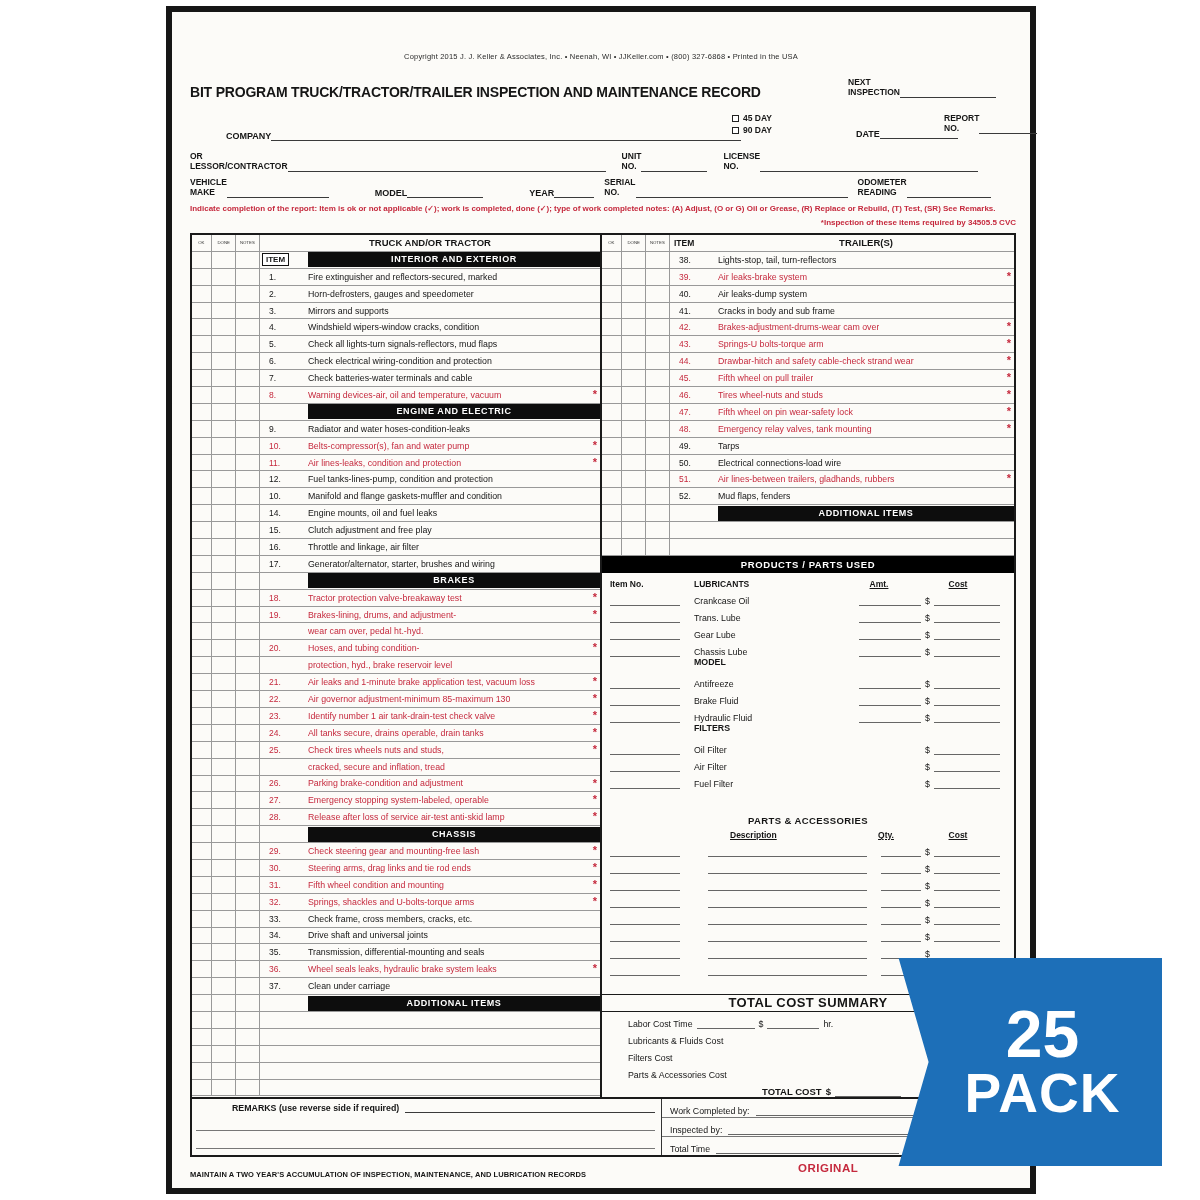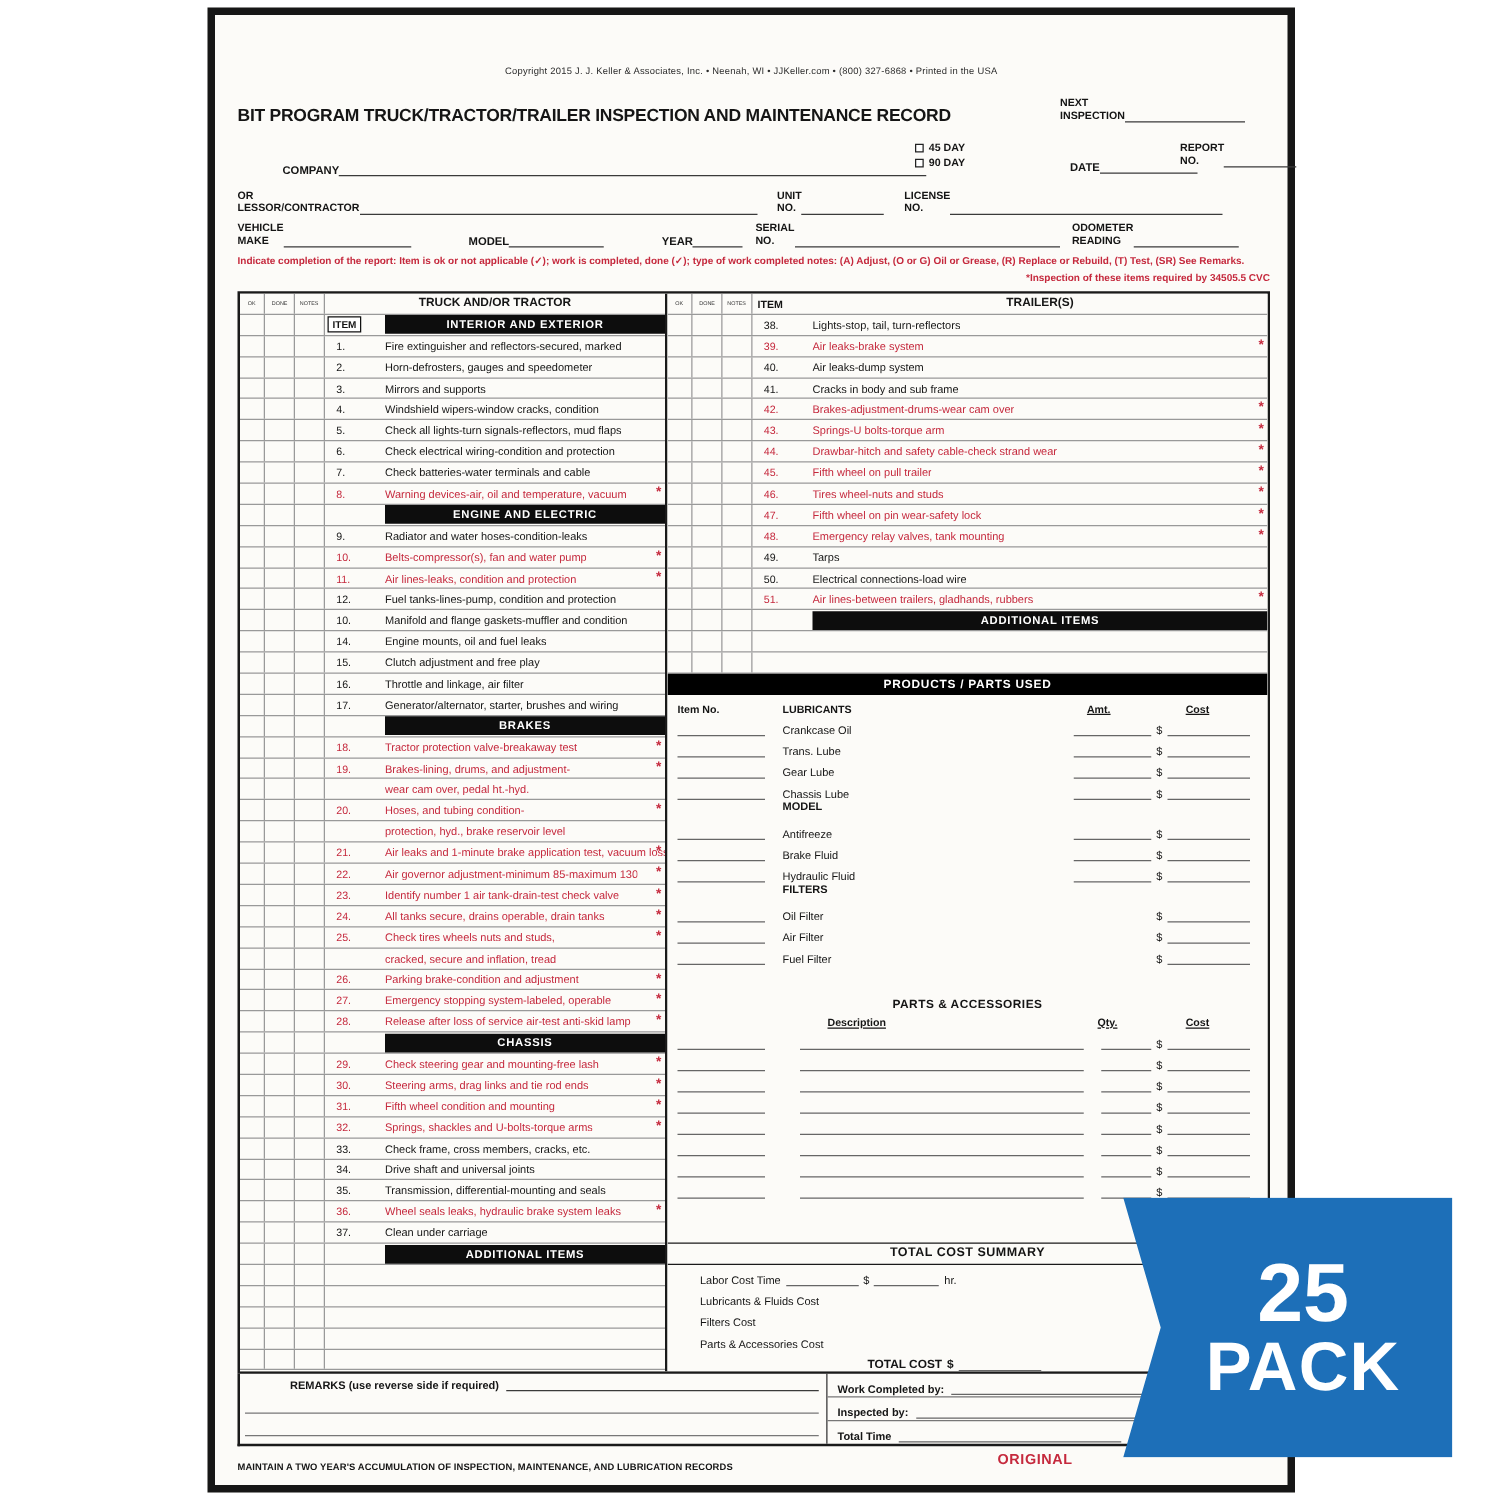--- a/index.html
+++ b/index.html
@@ -31,21 +31,21 @@
   .gap{ display:inline-block; width:10px; }
 
   .instr{ position:absolute; top:192px; left:18px; width:828px; height:27px;
           color:var(--red); font-size:8px; font-weight:bold; line-height:1.35; }
   .instr-note{ position:absolute; right:2px; bottom:2px; }
 
   
   .tables-wrap{ position:absolute; top:221px; left:18px; width:826px; }
   .panels{ display:flex; border:2px solid var(--ink); }
   .panel{ height:862px; overflow:hidden; background:#fcfbf8; }
-  .panel.left{ width:342px; border-right:2px solid var(--ink); }
+  .panel.left{ width:410px; border-right:2px solid var(--ink); }
   .panel.right{ flex:1; display:flex; flex-direction:column; }
 
   .row,.thead{ display:flex; align-items:center; height:16.9px; border-bottom:1px solid var(--hair); }
   .cc{ align-self:stretch; border-right:1px solid var(--hair); }
   .cc.ok{ width:20px; } .cc.done{ width:24px; } .cc.notes{ width:24px; }
   .colhead{ font-size:6px; color:#333; display:flex; align-items:center; justify-content:center; overflow:hidden; }
   .colhead span{ transform:scale(.72); white-space:nowrap; }
   .numcol{ width:48px; align-self:stretch; display:flex; align-items:center; }
   .num{ font-size:8.5px; padding-left:9px; }
   .itembox{ border:1.3px solid #111; font-weight:bold; font-size:8px; line-height:11px;
@@ -84,33 +84,33 @@
   .pa-head{ display:flex; align-items:flex-end; height:14px; padding:0 8px; font-weight:bold; font-size:8.5px; }
   .pa-h-desc{ margin-left:120px; text-decoration:underline; }
   .pa-h-qty{ margin-left:auto; width:48px; text-align:center; text-decoration:underline; }
   .pa-h-cost{ width:96px; text-align:center; text-decoration:underline; }
   .pa-row{ display:flex; align-items:flex-end; height:17px; padding:0 8px; font-size:8.8px; }
   .l.desc{ flex:1; margin:0 14px; }
   .l.qty{ width:40px; }
 
   
   .sum{ margin-top:auto; border-top:1.5px solid var(--ink); }
-  .sum-title{ text-align:center; font-weight:bold; font-size:10px; line-height:16px;
+  .sum-title{ text-align:center; font-weight:bold; font-size:13px; line-height:16px;
               border-bottom:1.5px solid var(--ink); letter-spacing:.4px; }
   .sum-row{ display:flex; align-items:flex-end; height:17px; padding:0 10px 0 26px; font-size:8.8px; }
   .sum-row .right{ margin-left:auto; }
   .sum-total{ display:flex; align-items:flex-end; height:17px; padding:0 10px; font-size:9.5px; font-weight:bold; }
   .sum-total .tl{ margin-left:150px; }
 
   
   .band{ display:flex; height:58px; border:2px solid var(--ink); border-top:none; font-size:8.8px; }
   .band-left{ width:470px; border-right:1.3px solid #333; padding:3px 6px 0 4px; }
   .band-left .fld .lbl{ font-size:8.8px; }
   .wline{ height:18px; border-bottom:1px solid #777; }
-  .band-right{ flex:1; display:flex; flex-direction:column;font-weight:bold; }
+  .band-right{ flex:1; display:flex; flex-direction:column; }
   .br-row{ flex:1; display:flex; align-items:flex-end; padding:0 6px 1px 8px; border-bottom:1px solid #777; }
   .br-row:last-child{ border-bottom:none; }
   .br-row .l{ flex:1; margin-left:6px; }
   .br-row .l.fixed{ flex:0 0 70px; }
   .br-row .hours{ margin-left:10px; }
 
   .sheet-footer{ position:relative; margin-top:6px; height:14px; }
   .maintain{ font-size:7.5px; font-weight:bold; letter-spacing:.1px; }
   .original{ position:absolute; left:608px; top:-1px; color:var(--red); font-weight:bold; font-size:11.5px; letter-spacing:.5px; }
 
@@ -1191,20 +1191,34 @@
 
                 <span class="num">51.</span>
               </span>
               <span class="main">
 
                 <span class="txt">Air lines-between trailers, gladhands, rubbers</span>
                 <span class="star">*</span>
               </span>
             </div>
 
+            <div class="row t-item">
+              <span class="cc ok"></span>
+              <span class="cc done"></span>
+              <span class="cc notes"></span>
+              <span class="numcol">
+
+                <span class="num">52.</span>
+              </span>
+              <span class="main">
+
+                <span class="txt">Mud flaps, fenders</span>
+
+              </span>
+            </div>
 
             <div class="row t-section">
               <span class="cc ok"></span>
               <span class="cc done"></span>
               <span class="cc notes"></span>
               <span class="numcol">
 
                 <span class="num"></span>
               </span>
               <span class="main">

